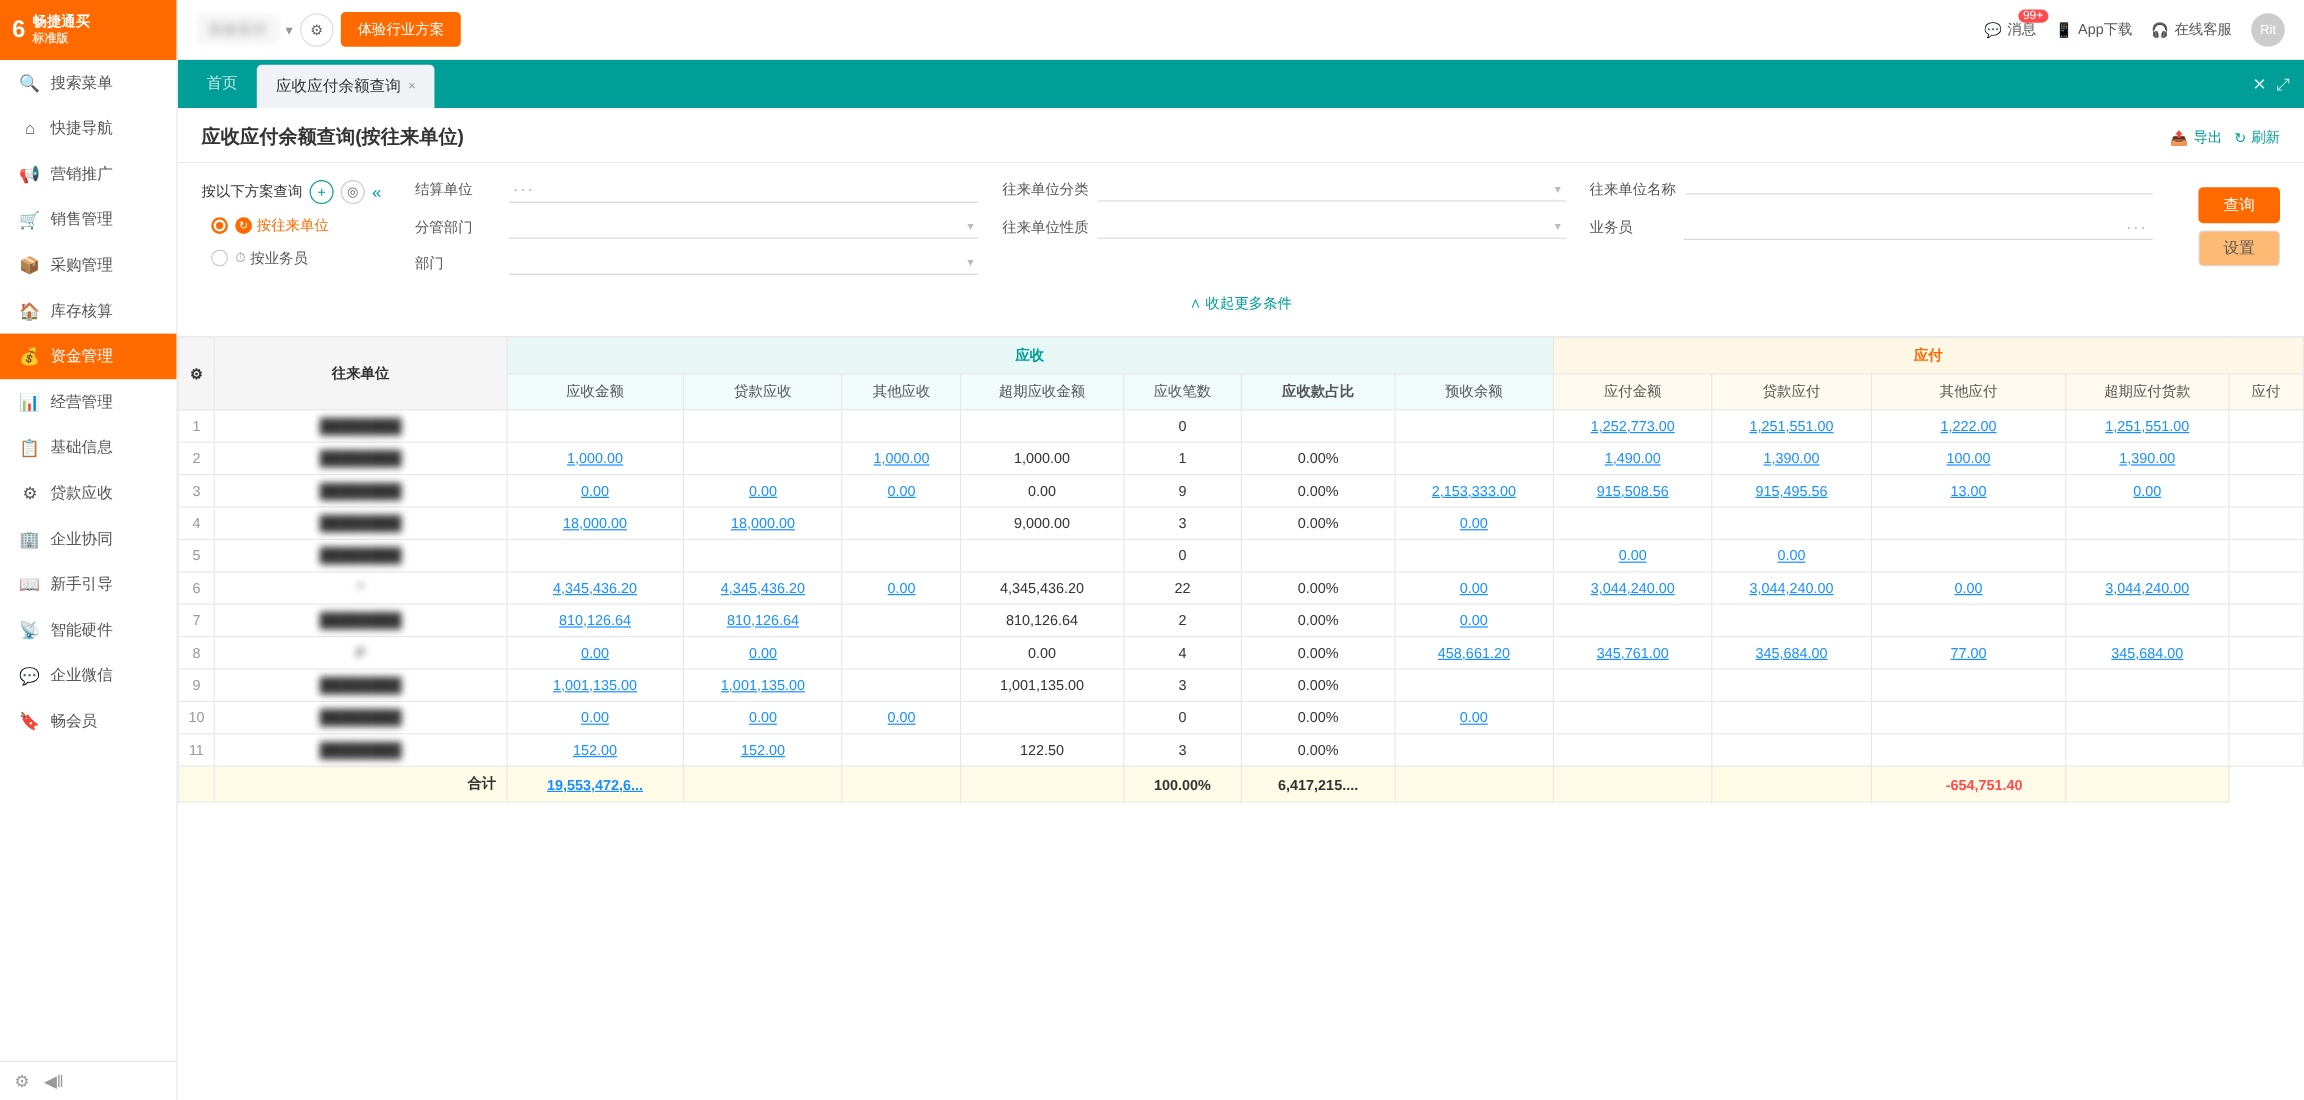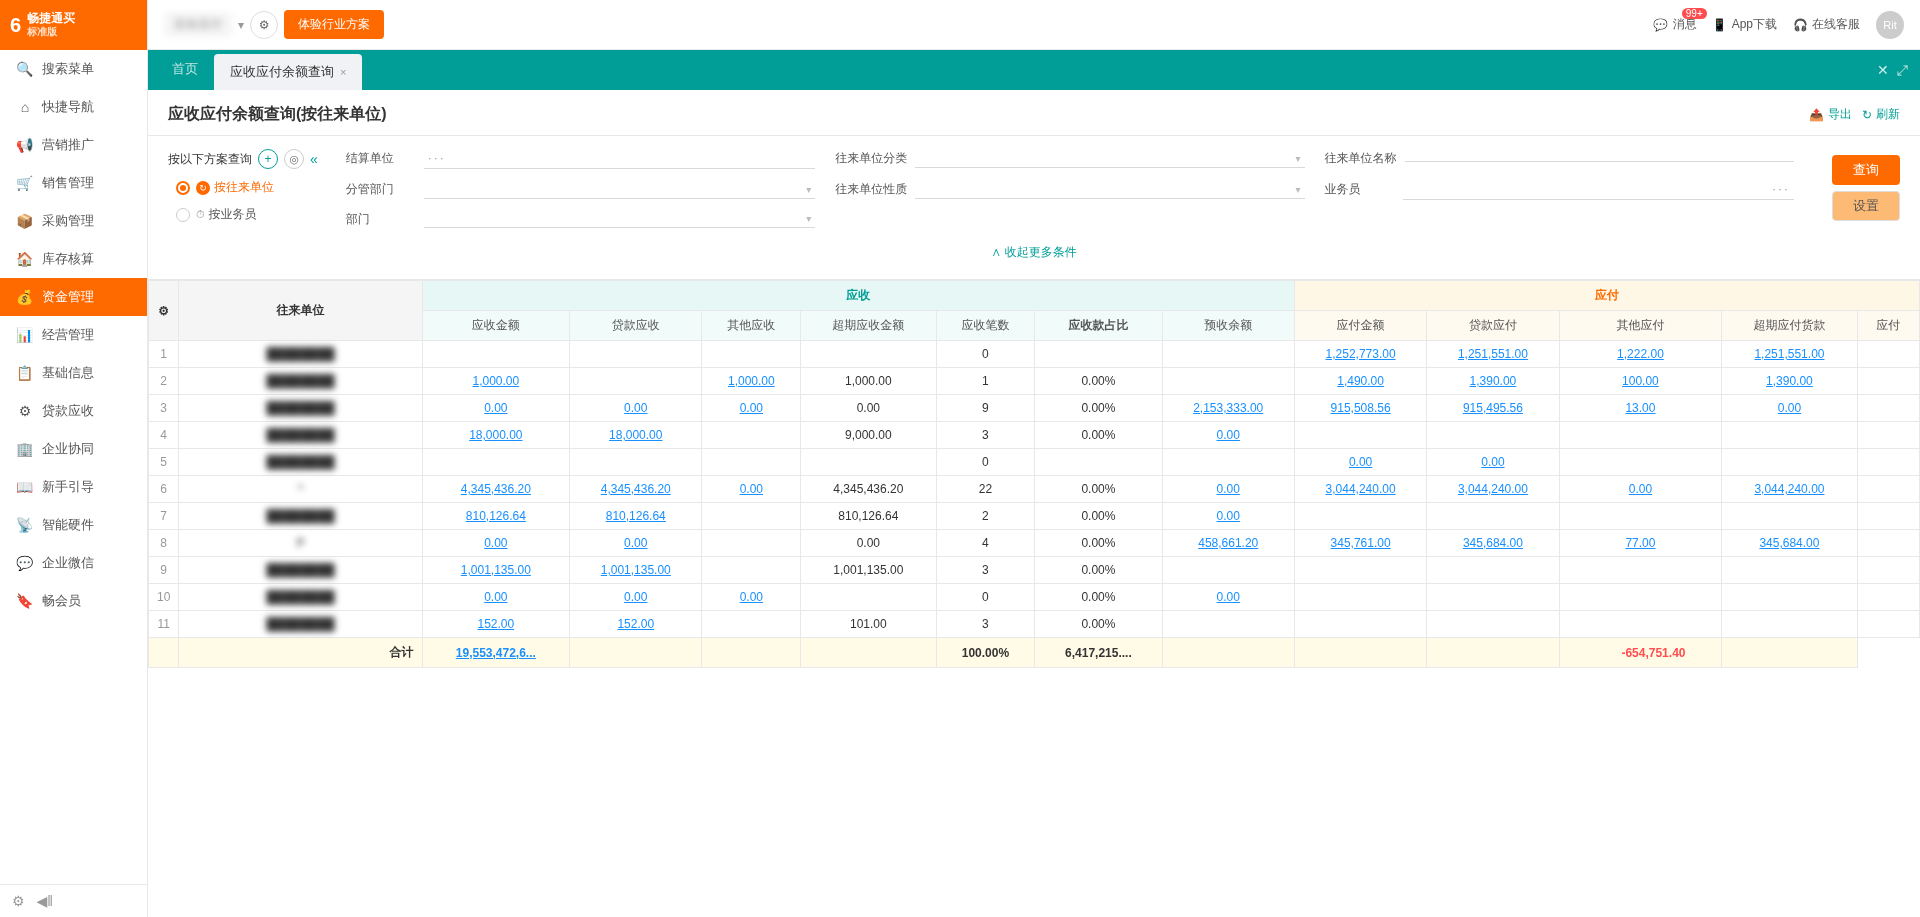--- a/index.html
+++ b/index.html
@@ -613,21 +613,21 @@
               <td></td>
               <td></td>
               <td></td>
             </tr>
             <tr>
               <td class="row-num">11</td>
               <td><span class="blurred-light">████████</span></td>
               <td><span class="num-link">152.00</span></td>
               <td><span class="num-link">152.00</span></td>
               <td></td>
-              <td>101.00</td>
+              <td>122.50</td>
               <td>3</td>
               <td>0.00%</td>
               <td></td>
               <td></td>
               <td></td>
               <td></td>
               <td></td>
               <td></td>
             </tr>
           </tbody>

